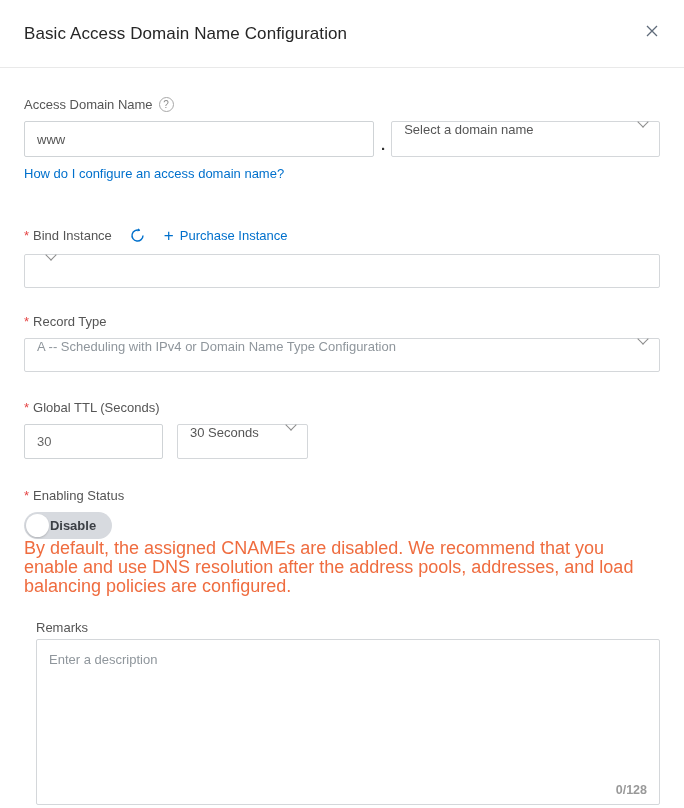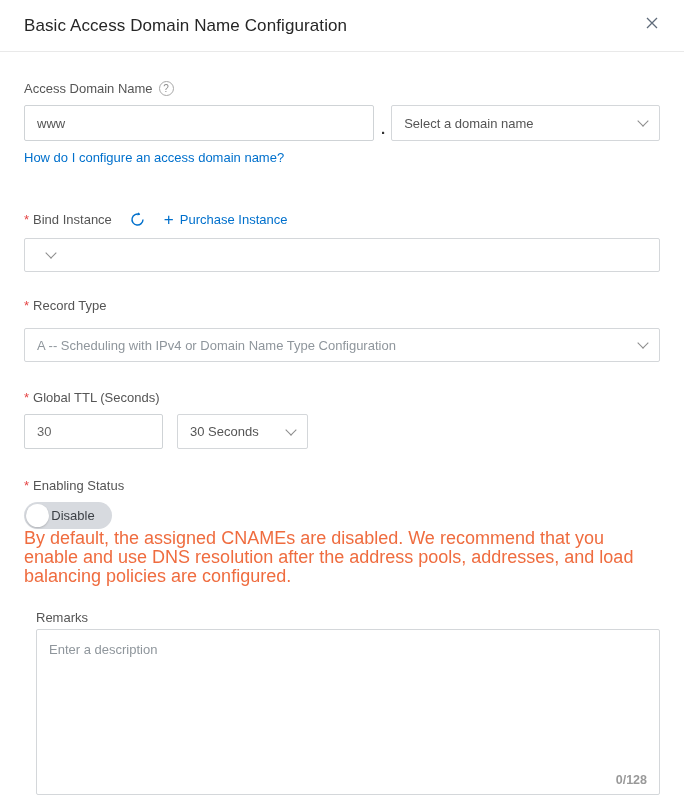--- a/index.html
+++ b/index.html
@@ -7,21 +7,21 @@
   body {
     font-family: "Liberation Sans", "DejaVu Sans", sans-serif;
     background: #ffffff;
     color: #333333;
     overflow: hidden;
   }
   .dialog { width: 684px; height: 808px; background: #fff; }
 
   
   .dialog-header {
-    height: 52px;
+    height: 68px;
     padding: 0 22px 0 24px;
     border-bottom: 1px solid #e9e9e9;
     display: flex;
     align-items: center;
     justify-content: space-between;
   }
   .dialog-title { font-size: 17px; font-weight: 400; color: #262626; letter-spacing: .1px; }
   .close-btn {
     width: 20px; height: 20px;
     display: flex; align-items: center; justify-content: center;
@@ -43,21 +43,21 @@
   
   .text-input {
     border: 1px solid #cfd3d6; border-radius: 2px;
     height: 36px; padding: 0 12px; font-size: 13px; color: #555;
     font-family: "Liberation Sans", sans-serif;
     outline: none; background: #fff;
   }
   .select {
     border: 1px solid #d4d7da; border-radius: 2px;
     height: 34px; padding: 0 12px;
-    display: flex; align-items: center; justify-content: space-between;
+    display: flex; align-items: flex-start; justify-content: space-between;
     font-size: 13px; background: #fff; cursor: pointer;
   }
   .select-text { color: #555; white-space: nowrap; overflow: hidden; }
   .select-text.muted { color: #8f969c; }
   .chevron {
     width: 8px; height: 8px; flex: none; margin-left: 10px; margin-top: -4px;
     border-right: 1.5px solid #8c8c8c; border-bottom: 1.5px solid #8c8c8c;
     transform: rotate(45deg);
   }
 
@@ -80,41 +80,41 @@
   .redact {
     display: inline-block; width: 24px; height: 11px; margin: 0 1px;
     background: #c3c3c3; border-radius: 2px; filter: blur(2px);
     vertical-align: middle;
   }
   .redact.r2 { width: 18px; }
   .field-note { margin-top: 6px; font-size: 13.5px; line-height: 19px; color: #9da0a3; }
 
   
   .sec-record { margin-top: 26px; }
-  .sec-record .full-select { margin-top: 15px; }
+  .sec-record .full-select { margin-top: 9px; }
 
   
   .sec-ttl { margin-top: 28px; }
   .ttl-row { display: flex; align-items: center; margin-top: 9px; }
   .ttl-row .text-input { width: 139px; height: 35px; color: #666; }
   .ttl-row .select { width: 131px; margin-left: 14px; height: 35px; }
 
   
   .sec-status { margin-top: 29px; }
   .toggle {
     margin-top: 9px; width: 88px; height: 27px;
     background: #d7dadf; border-radius: 14px;
     display: flex; align-items: center; cursor: pointer; position: relative;
   }
   .toggle-knob {
     width: 23px; height: 23px; border-radius: 50%;
     background: #fff; margin-left: 2px; flex: none;
     box-shadow: 0 1px 2px rgba(0,0,0,.18);
   }
-  .toggle-label { flex: 1; text-align: center; font-size: 13px; color: #3b3f45; padding-right: 15px; }
+  .toggle-label { flex: 1; text-align: center; font-size: 13px; color: #3b3f45; padding-right: 15px; font-weight: bold; }
   .warning-text { font-size: 18px; line-height: 19px; color: #ef6c3f; }
 
   
   .sec-remarks { margin-top: 24px; padding-left: 12px; }
   .textarea-wrap {
     margin-top: 4px; position: relative;
     border: 1px solid #d4d7da; border-radius: 2px;
     height: 166px; background: #fff;
   }
   .remarks-textarea {

